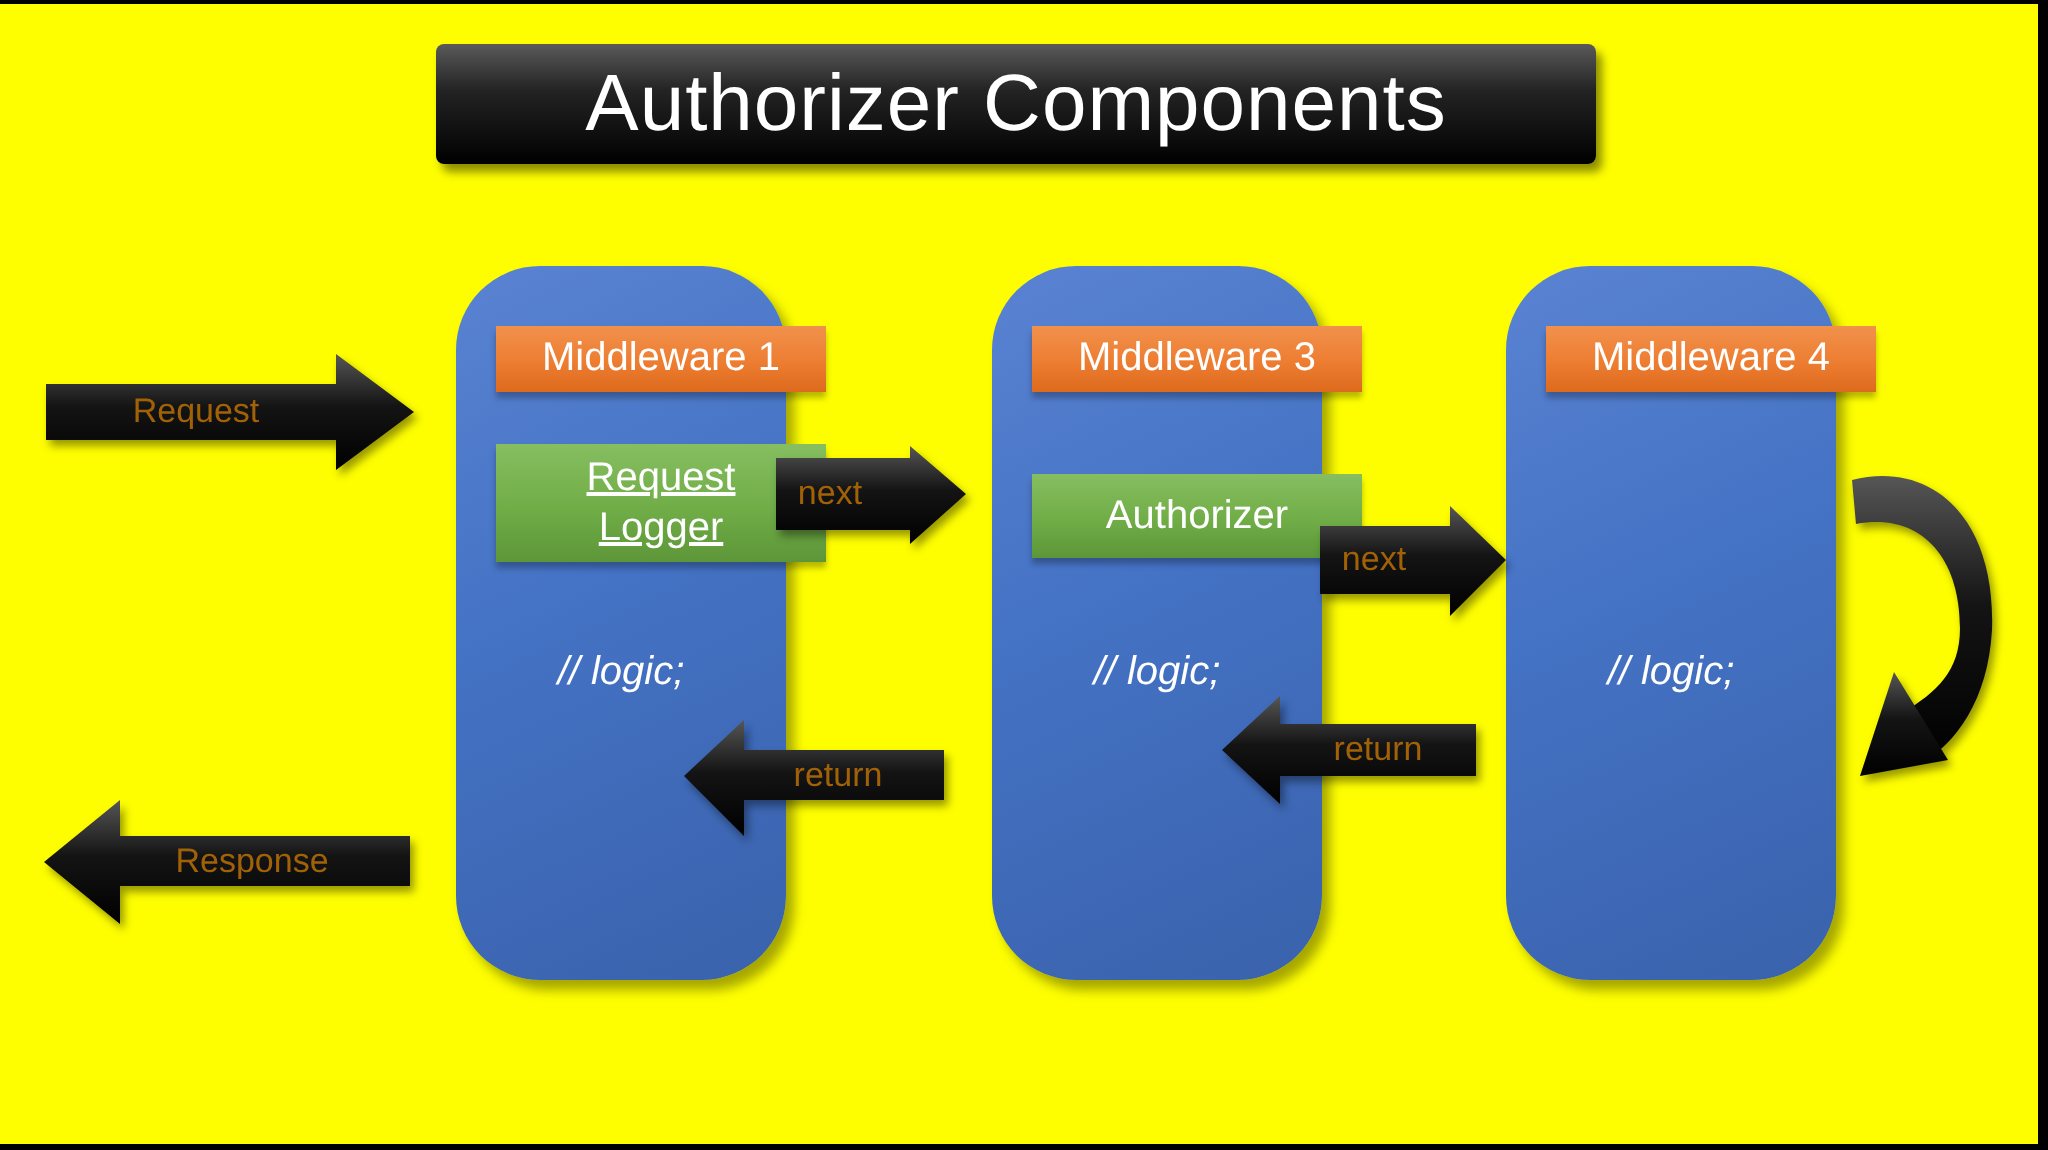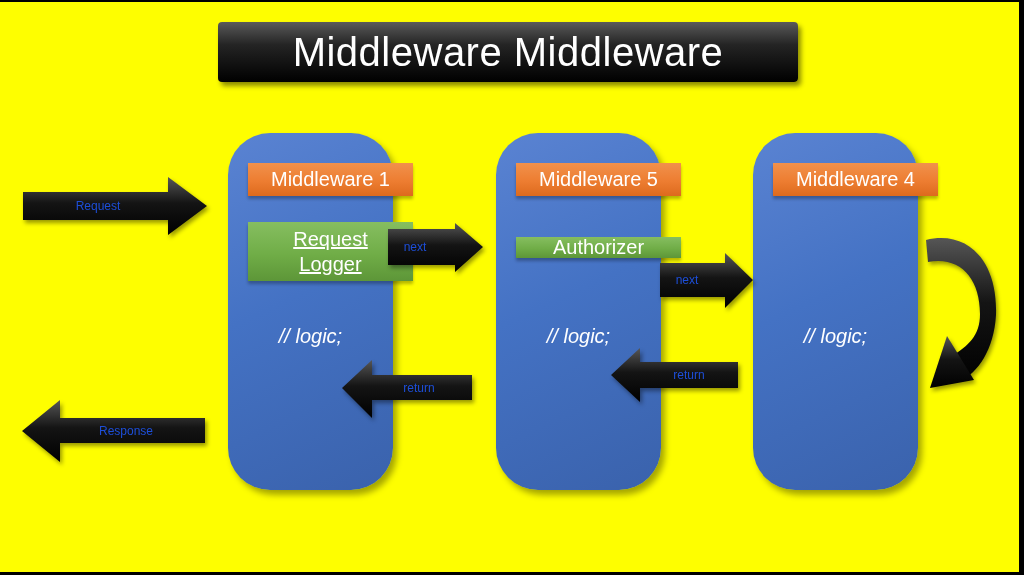--- a/index.html
+++ b/index.html
@@ -59,39 +59,39 @@
   }
   .band.orange {
     top: 30px; height: 33px;
     background: linear-gradient(180deg, #f1914c 0%, #ed7d31 55%, #dd6a1d 100%);
   }
   .band.green {
     background: linear-gradient(180deg, #86be60 0%, #70ad47 55%, #5d9638 100%);
     line-height: 25px;
   }
   .mw1 .band.green { top: 89px;  height: 59px; text-decoration: underline; }
-  .mw2 .band.green { top: 104px; height: 21px; }
+  .mw2 .band.green { top: 104px; height: 42px; }
   .mw3 .band.green { top: 111px; height: 31px; }
   .mw1 .band.green .band-label { width: 130px; }
 
   .logic-text {
     position: absolute;
     top: 192px; left: 0; width: 100%;
     text-align: center;
     color: #fff; font-size: 20px; font-style: italic;
   }
 
   
   .arrow { position: absolute; }
   .arrow svg { position: absolute; left: 0; top: 0; overflow: visible;
                filter: drop-shadow(2px 3px 2px rgba(0,0,0,0.4)); }
   .arrow .arrow-label {
     position: absolute;
     transform: translate(-50%, -50%);
-    color: #1d4ed8; font-size: 12px; white-space: nowrap;
+    color: #a16207; font-size: 17px; white-space: nowrap;
   }
 
   .arrow.request  { left: 20px;  top: 175px; width: 190px; height: 62px; }
   .arrow.response { left: 18px;  top: 398px; width: 192px; height: 66px; text-align: center; }
   .arrow.next1    { left: 386px; top: 221px; width: 100px; height: 55px; }
   .arrow.next2    { left: 656px; top: 251px; width: 100px; height: 58px; }
   .arrow.return1  { left: 338px; top: 355px; width: 140px; height: 66px; }
   .arrow.return2  { left: 606px; top: 344px; width: 140px; height: 62px; }
 
   .loop-arrow { position: absolute; left: 920px; top: 230px; width: 90px; height: 165px; }
@@ -110,36 +110,36 @@
   </defs>
 </svg>
 
 <div class="slide">
 
   <div class="strip top"></div>
   <div class="strip bottom"></div>
   <div class="strip right"></div>
 
   <div class="title-bar">
-    <span class="title-text">Middleware Middleware</span>
+    <span class="title-text">Authorizer Components</span>
   </div>
 
   <div class="mw-box mw1">
     <div class="band orange">
       <span class="band-label">Middleware 1</span>
     </div>
     <div class="band green">
       <span class="band-label">Request Logger</span>
     </div>
     <div class="logic-text">// logic;</div>
   </div>
 
   <div class="mw-box mw2">
     <div class="band orange">
-      <span class="band-label">Middleware 5</span>
+      <span class="band-label">Middleware 3</span>
     </div>
     <div class="band green">
       <span class="band-label">Authorizer</span>
     </div>
     <div class="logic-text">// logic;</div>
   </div>
 
   <div class="mw-box mw3">
     <div class="band orange">
       <span class="band-label">Middleware 4</span>

